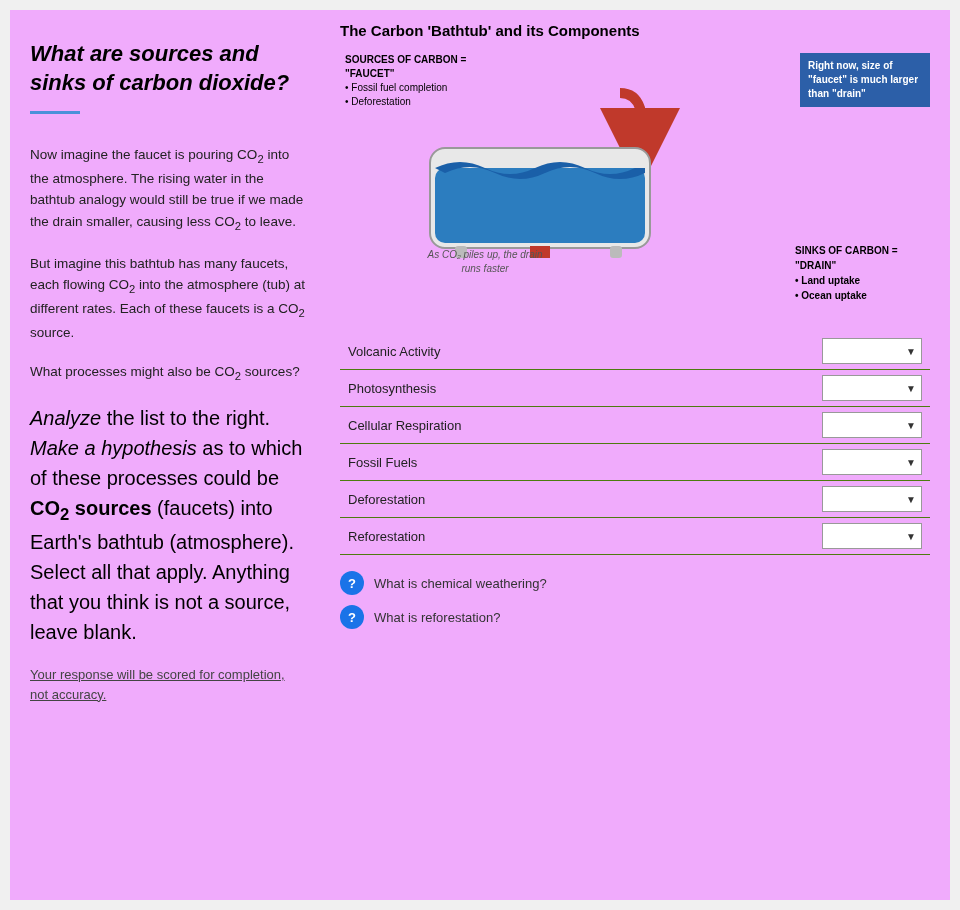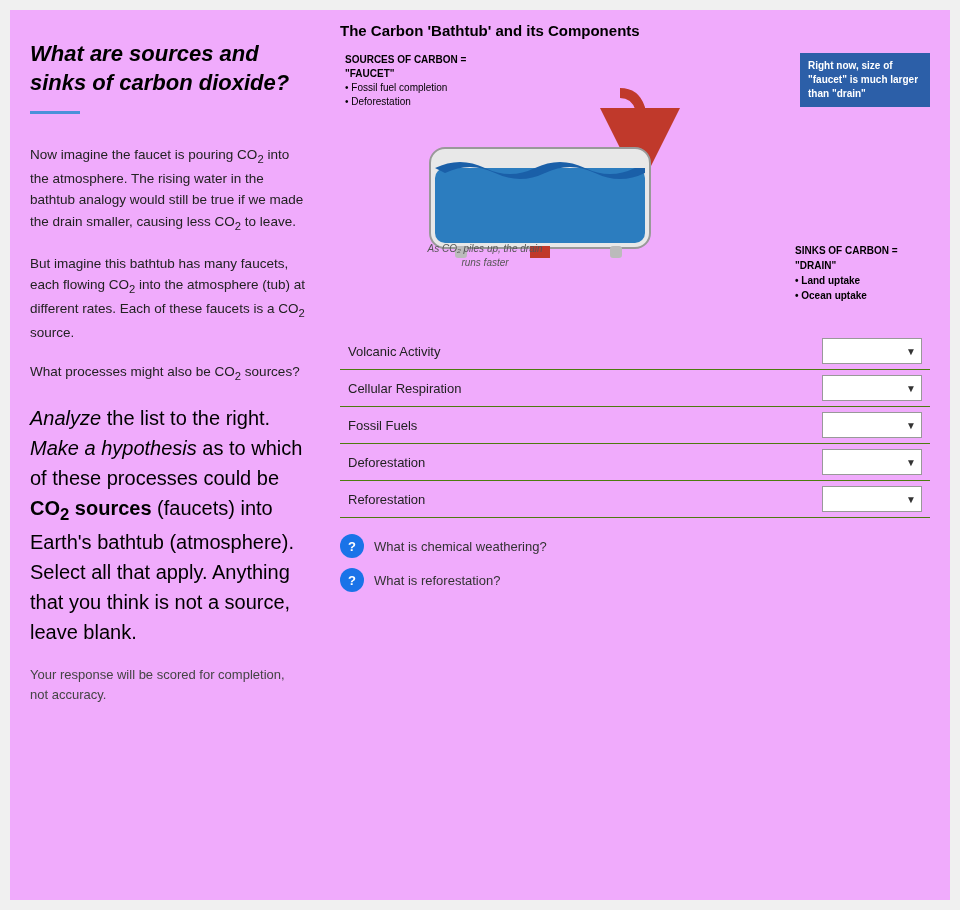--- a/index.html
+++ b/index.html
@@ -52,20 +52,21 @@
       line-height: 1.5;
       margin-bottom: 18px;
     }
     .analyze-text em { font-style: italic; }
     .analyze-text strong { font-weight: 900; }
     .completion-note {
       font-size: 13px;
       color: #444;
       line-height: 1.5;
       margin-top: 10px;
+      text-decoration: underline;
     }
 
     
     .right-panel {
       flex: 1;
       padding: 12px 20px 20px 10px;
     }
     .diagram-title {
       font-size: 15px;
       font-weight: bold;
@@ -274,35 +275,39 @@
         <path d="M35,80 Q60,68 85,80 Q110,92 135,80 Q160,68 185,80 Q210,92 235,80 L245,80 L245,85 Q220,97 195,85 Q170,73 145,85 Q120,97 95,85 Q70,73 45,85 Z" fill="#1a5fa8"></path>
 
         <rect x="55" y="158" width="12" height="12" rx="3" fill="#bbb"></rect>
         <rect x="210" y="158" width="12" height="12" rx="3" fill="#bbb"></rect>
 
         <rect x="130" y="158" width="20" height="30" fill="#c0392b"></rect>
 
         <polygon points="120,188 150,188 135,210" fill="#c0392b"></polygon>
       </svg>
 
-      <div class="drain-label" style="left:80px; top:189px;">
+      <div class="drain-label" style="left:80px; top:195px;">
         <em>As CO₂ piles up, the drain runs faster</em>
       </div>
 
       <div class="sinks-label">
         <span style="font-weight:bold;">SINKS OF CARBON = "DRAIN"</span><br>
         <span>• Land uptake</span><br>
         <span>• Ocean uptake</span>
       </div>
     </div>
 
     <table class="processes-table">
       <tbody id="processes-tbody">
           <tr>
             <td>Volcanic Activity</td>
+            <td><div class="dropdown-wrapper"><select><option value=""></option><option value="source">Source</option></select></div></td>
+          </tr>
+          <tr>
+            <td>Photosynthesis</td>
             <td><div class="dropdown-wrapper"><select><option value=""></option><option value="source">Source</option></select></div></td>
           </tr>
           <tr>
             <td>Cellular Respiration</td>
             <td><div class="dropdown-wrapper"><select><option value=""></option><option value="source">Source</option></select></div></td>
           </tr>
           <tr>
             <td>Fossil Fuels</td>
             <td><div class="dropdown-wrapper"><select><option value=""></option><option value="source">Source</option></select></div></td>
           </tr>

